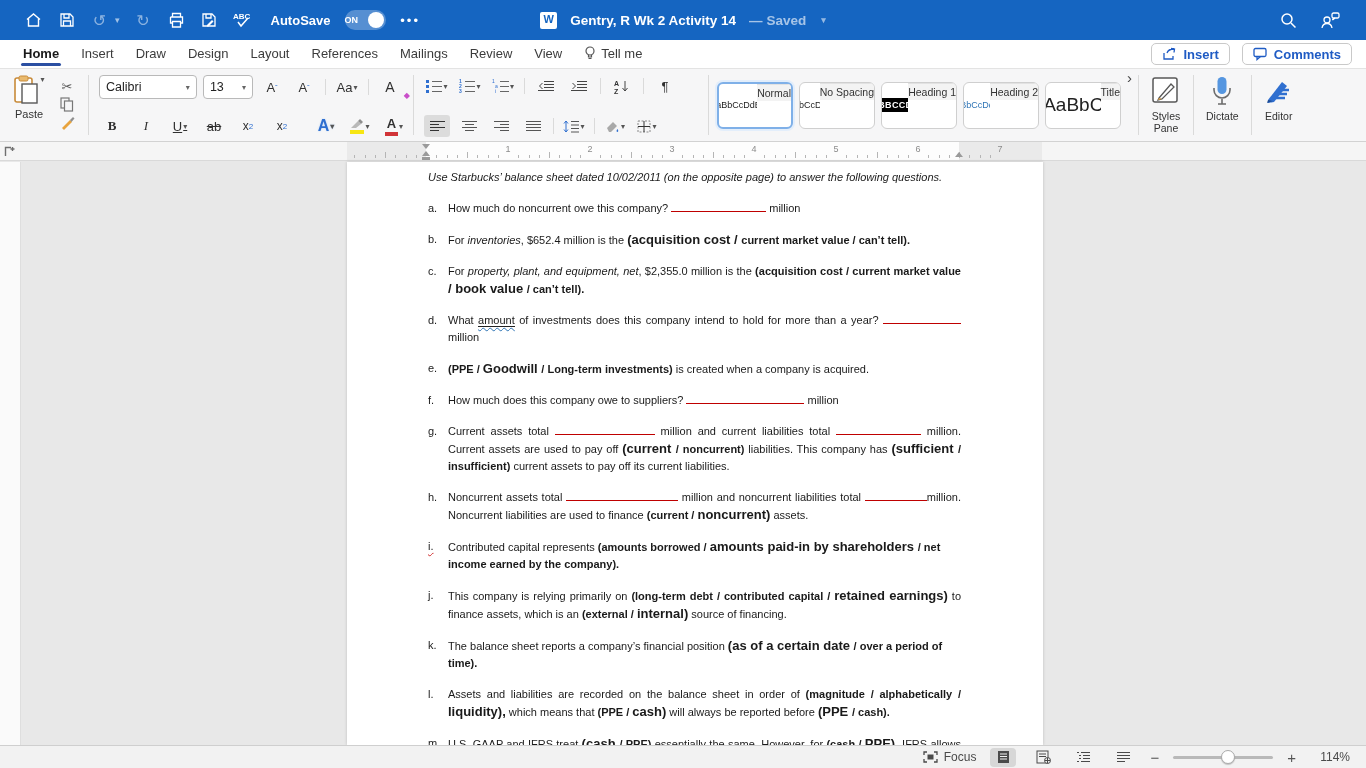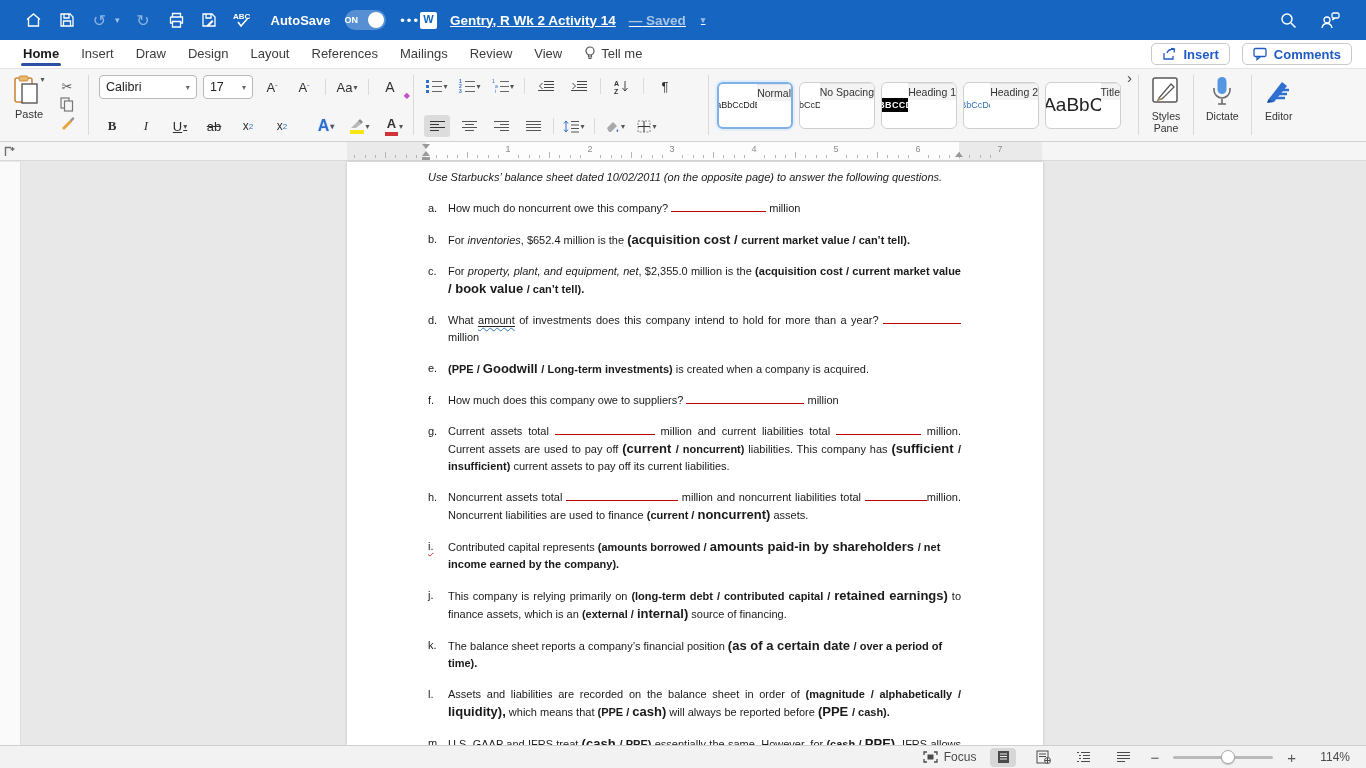--- a/index.html
+++ b/index.html
@@ -10,21 +10,21 @@
   .titlebar { position:absolute; left:0; top:0; width:1366px; height:40px; background:#1565c1; display:flex; align-items:center; color:#fff; }
   .tb-left { display:flex; align-items:center; gap:14px; padding-left:24px; width:420px; }
   .tb-ic { width:20px; height:20px; display:flex; align-items:center; justify-content:center; font-size:16px; color:#fff; }
   .tb-ic svg { display:block; }
   .dim { opacity:.5; }
   .tb-chev { font-size:9px; opacity:.6; margin-left:-8px; }
   .autosave { font-size:13px; font-weight:700; margin-left:4px; }
   .toggle { width:44px; height:20px; border-radius:10px; background:rgba(255,255,255,.28); display:flex; align-items:center; position:relative; }
   .toggle .on { font-size:9px; font-weight:700; margin-left:0; }
   .toggle .knob { position:absolute; right:2px; top:2px; width:16px; height:16px; border-radius:50%; background:#fff; }
-  .tb-center { flex:1; display:flex; align-items:center; gap:13px; font-size:13.5px; font-weight:700;text-decoration:underline; }
+  .tb-center { flex:1; display:flex; align-items:center; justify-content:center; gap:13px; font-size:13.5px; font-weight:700; }
   .word-ic { width:17px; height:17px; background:#fff; border-radius:2px; position:relative; }
   .word-ic::before { content:"W"; position:absolute; left:0; top:1px; width:100%; text-align:center; font-size:11px; font-weight:700; color:#1565c1; }
   .saved { color:rgba(255,255,255,.62); font-weight:700; }
   .saved-chev { color:rgba(255,255,255,.55); font-size:9px; margin-left:2px; }
   .tb-right { display:flex; align-items:center; gap:22px; padding-right:26px; width:420px; justify-content:flex-end; }
 
   
   .tabrow { position:absolute; left:0; top:40px; width:1366px; height:29px; background:#fff; border-bottom:1px solid #e3e3e3; display:flex; align-items:center; }
   .tabs { display:flex; align-items:center; padding-left:12px; gap:0; }
   .tab { font-size:13px; color:#3c3c3c; padding:4px 11px 6px; position:relative; cursor:default; display:flex; align-items:center; gap:5px; }
@@ -273,21 +273,21 @@
   </div>
   <div class="vsep"></div>
 
   <div class="grp fcol" style="width:316px;">
     <div class="frow" style="gap:6px;">
       <div class="combo" style="width:102px;">
           <span>Calibri</span>
           <span class="cchev">▾</span>
         </div>
       <div class="combo" style="width:52px;">
-          <span>17</span>
+          <span>13</span>
           <span class="cchev">▾</span>
         </div>
       <div class="tbtn grow">A<sup>ˆ</sup></div>
       <div class="tbtn shrink">A<sup>ˇ</sup></div>
       <div class="vsep" style="height:16px; margin:0 2px;"></div>
       <div class="tbtn">Aa<span class="schev">▾</span></div>
       <div class="vsep" style="height:16px; margin:0 2px;"></div>
       <div class="tbtn clear-a">A</div>
     </div>
     <div class="frow" style="gap:8px;">

